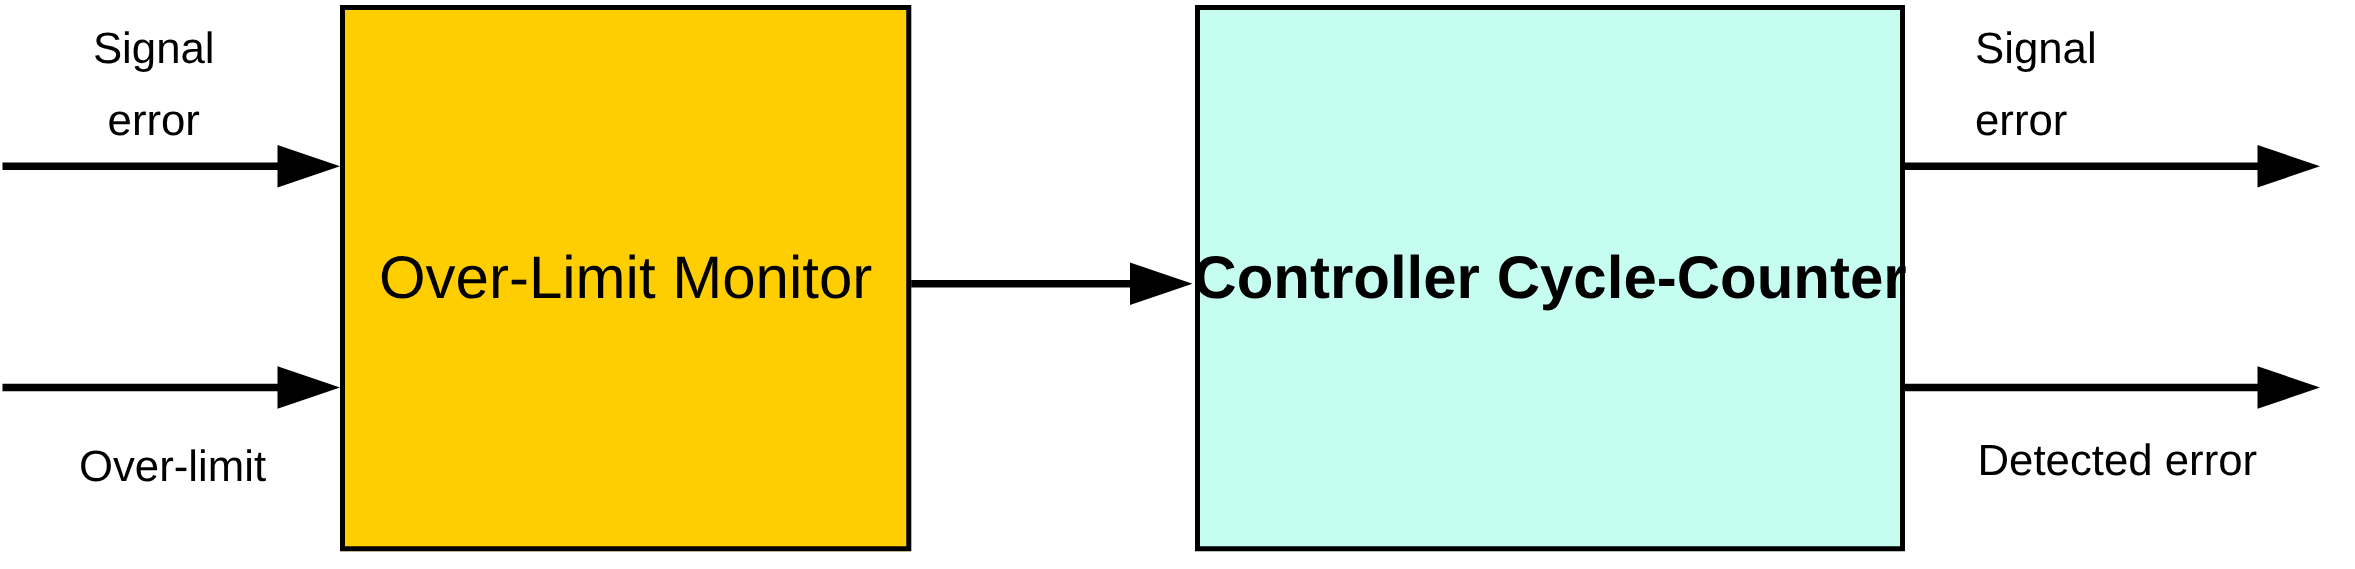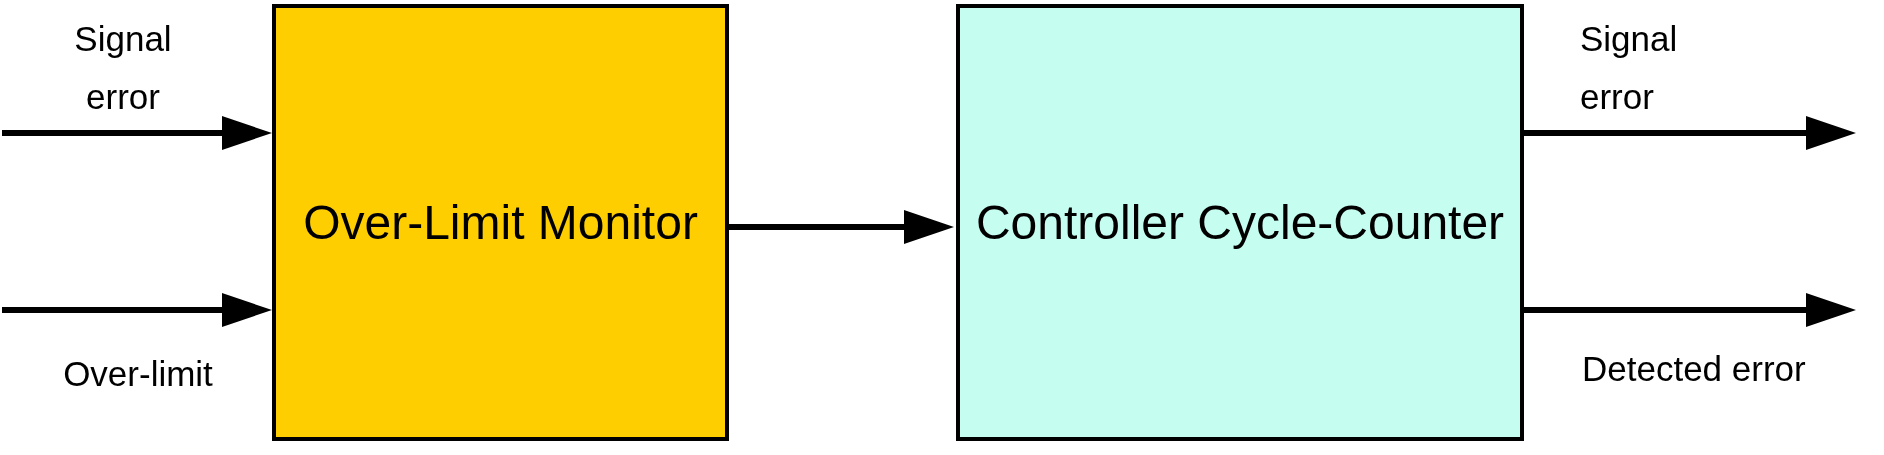--- a/index.html
+++ b/index.html
@@ -32,20 +32,21 @@
   }
   .block.monitor {
     left: 272px;
     width: 457px;
     background: #ffce00;
   }
   .block.counter {
     left: 956px;
     width: 568px;
     background: #c6fdf1;
+    font-weight: bold;
   }
   .edge-label {
     position: absolute;
     font-size: 35px;
     line-height: 58px;
     color: #000000;
     white-space: nowrap;
   }
   .edge-label.center { text-align: center; }
   .edge-label.left   { text-align: left; }

